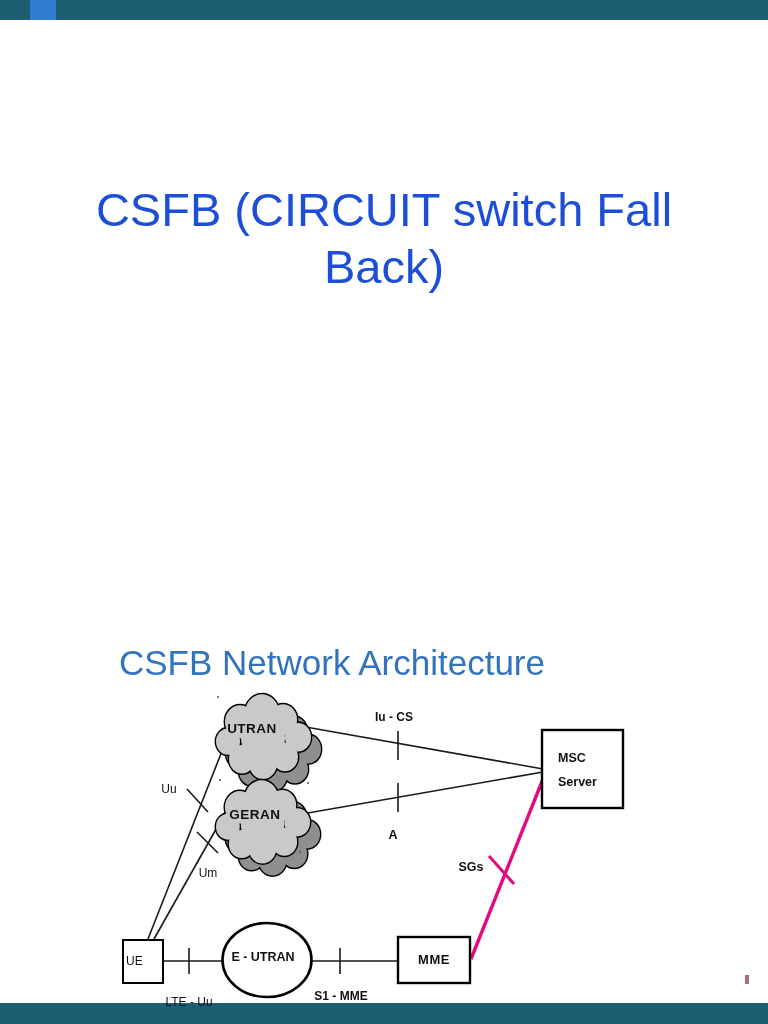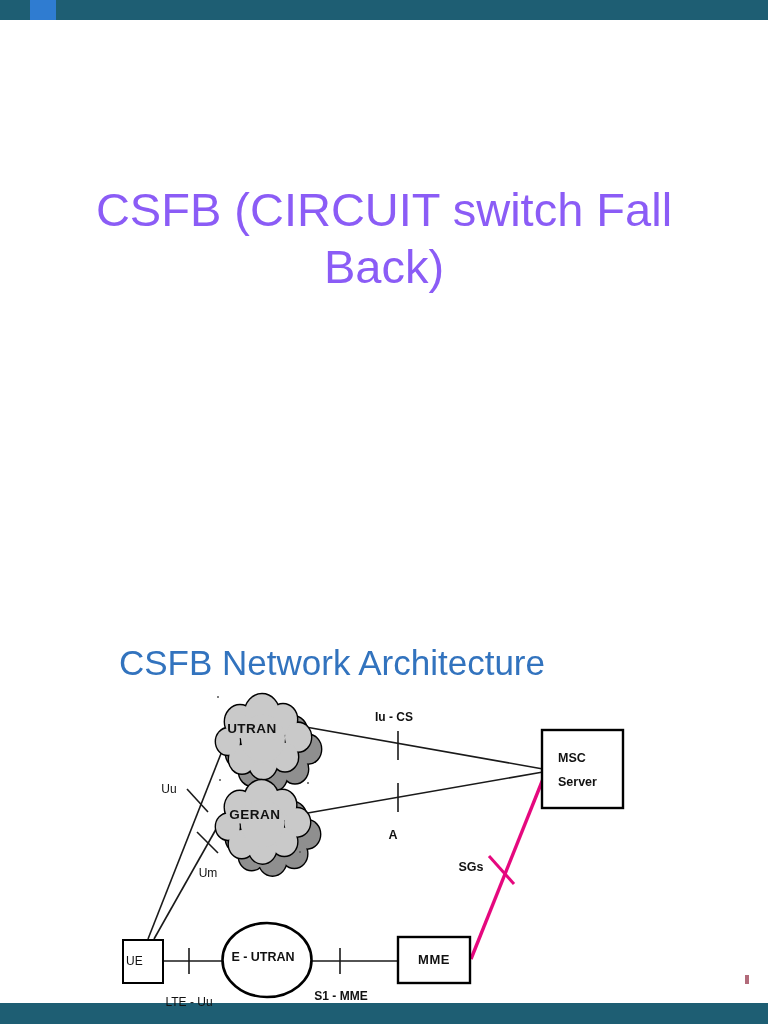--- a/index.html
+++ b/index.html
@@ -5,21 +5,21 @@
   html,body{margin:0;padding:0;}
   body{
     width:768px;height:1024px;position:relative;background:#ffffff;
     font-family:"Liberation Sans",sans-serif;overflow:hidden;
   }
   .top-bar{position:absolute;top:0;left:0;width:768px;height:20px;background:#1e5e73;}
   .accent-square{position:absolute;top:0;left:30px;width:26px;height:20px;background:#2f7cd1;}
   .bottom-bar{position:absolute;left:0;bottom:0;width:768px;height:21px;background:#1e5e73;}
   .slide-title{
     position:absolute;top:181px;left:64px;width:640px;
-    text-align:center;color:#8b5cf6;font-size:47px;line-height:1.22;
+    text-align:center;color:#1d4ed8;font-size:47px;line-height:1.22;
     font-weight:400;letter-spacing:0px;
   }
   .section-heading{
     position:absolute;top:643px;left:119px;
     color:#3273be;font-size:35px;font-weight:400;white-space:nowrap;
   }
   svg.diagram{position:absolute;top:0;left:0;}
   .ln{stroke:#1a1a1a;stroke-width:1.6;fill:none;}
   .tick{stroke:#1a1a1a;stroke-width:1.6;}
   .sgs-ln{stroke-width:3.4;fill:none;}

